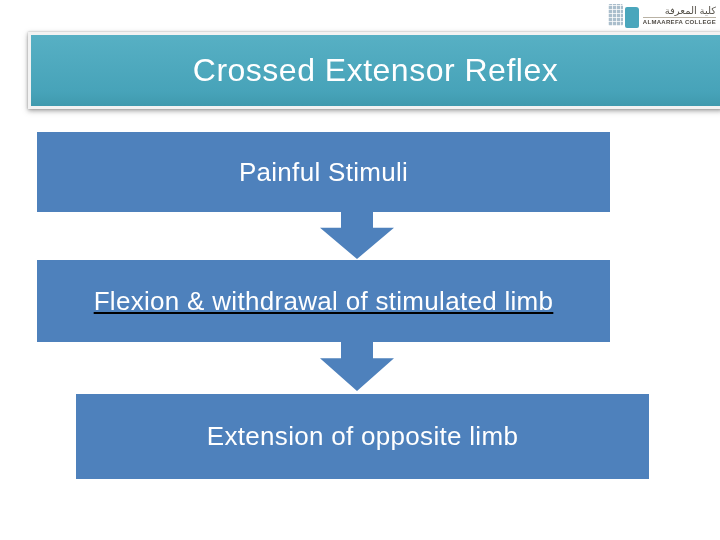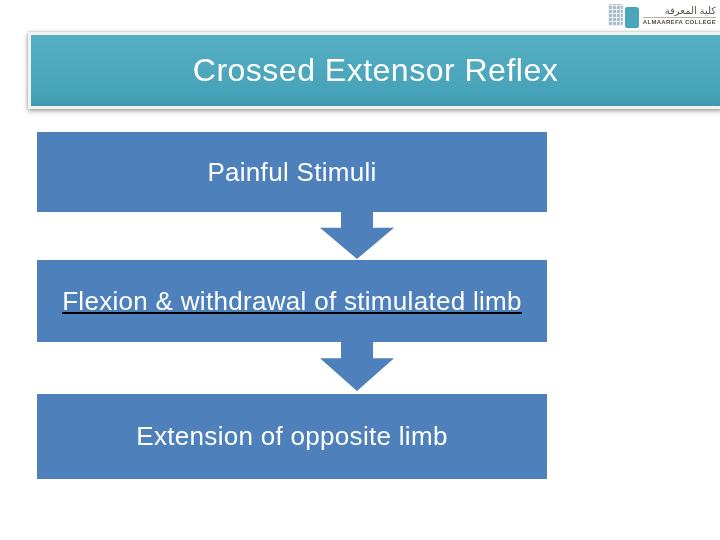--- a/index.html
+++ b/index.html
@@ -34,27 +34,27 @@
     position:absolute;left:28px;top:32px;width:695px;height:77px;
     box-sizing:border-box;border:3px solid #f2f2f2;
     background:linear-gradient(#57b0c4,#47a3b9 80%,#3f9aae);
     box-shadow:0 2px 5px rgba(90,90,90,.55), 0 0 2px rgba(120,120,120,.5);
     display:flex;align-items:center;justify-content:center;
   }
   .title-bar span{color:#ffffff;font-size:32px;letter-spacing:.5px;}
 
   
   .box{
-    position:absolute;left:37px;width:510px;background:#4e81bc;
+    position:absolute;left:37px;width:573px;background:#4e81bc;
     display:flex;align-items:center;justify-content:center;
   }
   .box span{color:#ffffff;font-size:26px;letter-spacing:.3px;}
   .box1{top:132px;height:80px;}
   .box2{top:260px;height:82px;text-decoration:underline;}
-  .box3{top:394px;height:85px;}
+  .box3{top:394px;height:85px;margin-left:39px;}
   .arrow{position:absolute;left:320px;width:74px;}
   .arrow polygon{fill:#4e81bc;}
   .arrow1{top:212px;height:47px;}
   .arrow2{top:342px;height:49px;}
 </style>
 </head>
 <body>
 
 <div class="slide">
 

